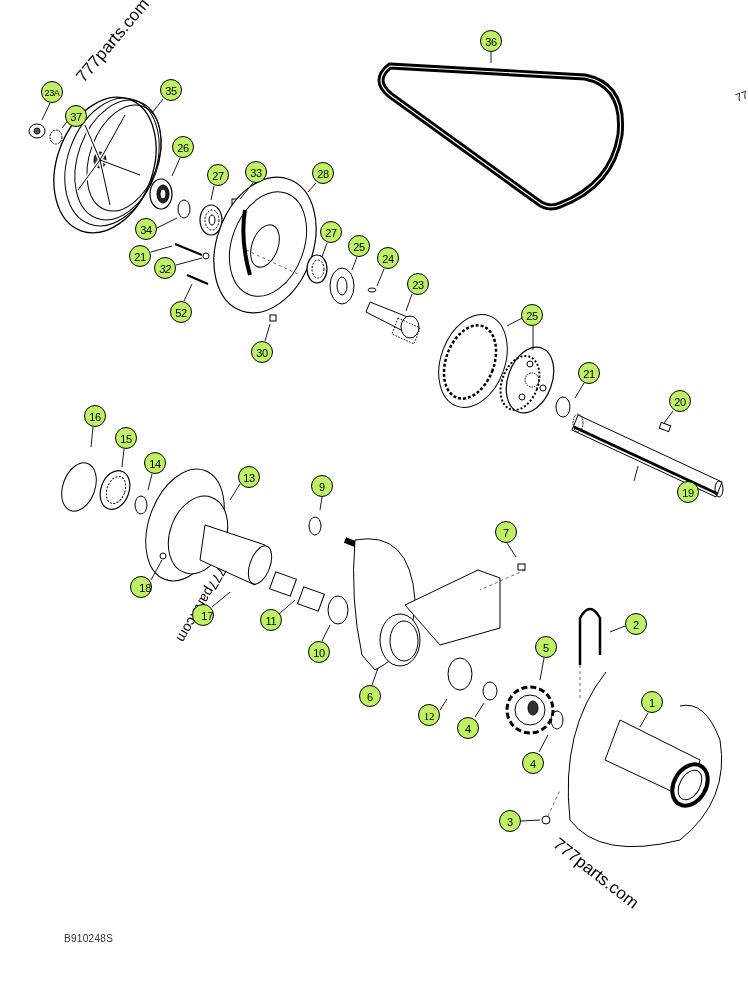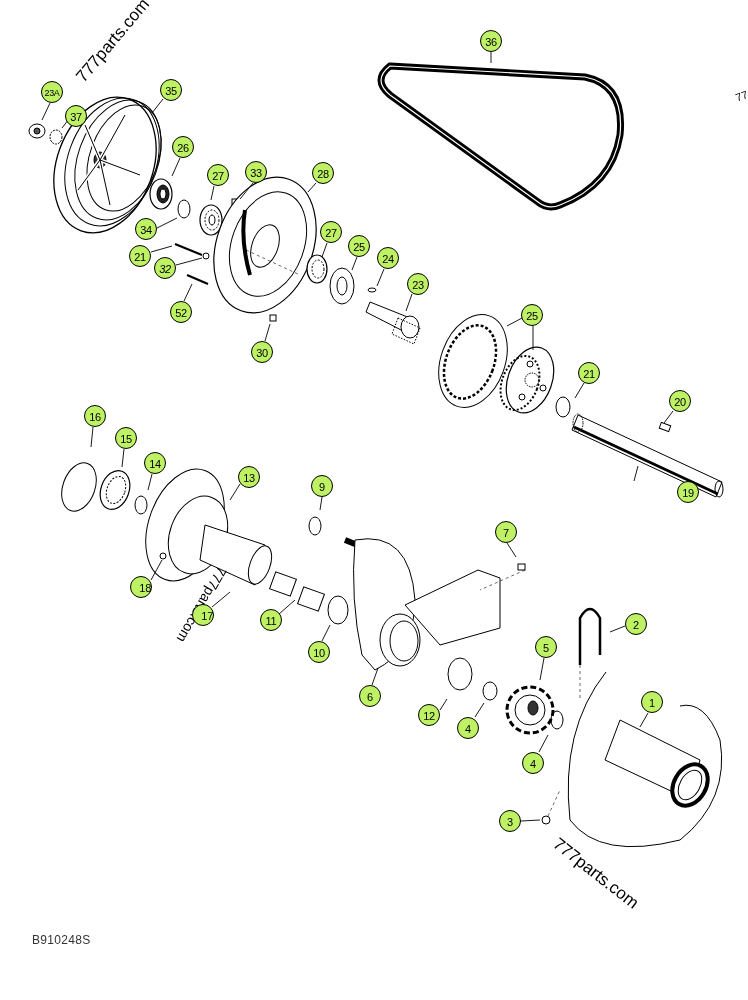--- a/index.html
+++ b/index.html
@@ -6,21 +6,21 @@
   body { width: 748px; height: 1000px; position: relative; overflow: hidden;
          font-family: "Liberation Sans", sans-serif; color: #000; }
   #diagram { position: absolute; left: 0; top: 0; width: 748px; height: 1000px; }
   .callout { position: absolute; width: 22px; height: 22px; margin-left: -11px; margin-top: -11px;
              border: 1.3px solid #000; border-radius: 50%; background: #bef264;
              font-size: 11px; line-height: 22px; text-align: center; box-sizing: border-box;
              letter-spacing: -0.3px; cursor: pointer; }
   .callout span { display: block; }
   .watermark { position: absolute; font-size: 17px; color: #000; white-space: nowrap;
                transform-origin: left center; }
-  .figure-code { position: absolute; left: 32px; top: 933px; font-size: 12px; color: #333; letter-spacing: 0.3px; }
+  .figure-code { position: absolute; left: 64px; top: 933px; font-size: 10px; color: #333; letter-spacing: 0.3px; }
 </style>
 </head>
 <body>
 
 <div id="diagram">
 <svg width="748" height="1000" viewBox="0 0 748 1000" xmlns="http://www.w3.org/2000/svg" fill="none" stroke="#000" stroke-width="1">
 
   <g>
     <ellipse cx="37" cy="131" rx="8" ry="7" fill="#fff"></ellipse>
     <ellipse cx="37" cy="131" rx="3" ry="3" fill="#555"></ellipse>
@@ -329,21 +329,21 @@
     </div>
     <div class="callout" style="left: 546px; top: 647px;">
       <span>5</span>
     </div>
     <div class="callout" style="left: 652px; top: 702px;">
       <span>1</span>
     </div>
     <div class="callout" style="left: 370px; top: 696px;">
       <span>6</span>
     </div>
-    <div class="callout" style="left: 429px; top: 715px;">
+    <div class="callout" style="left: 429px; top: 715px; font-family: Liberation Serif, serif;">
       <span>12</span>
     </div>
     <div class="callout" style="left: 468px; top: 728px;">
       <span>4</span>
     </div>
     <div class="callout" style="left: 533px; top: 763px;">
       <span>4</span>
     </div>
     <div class="callout" style="left: 510px; top: 821px;">
       <span>3</span>

